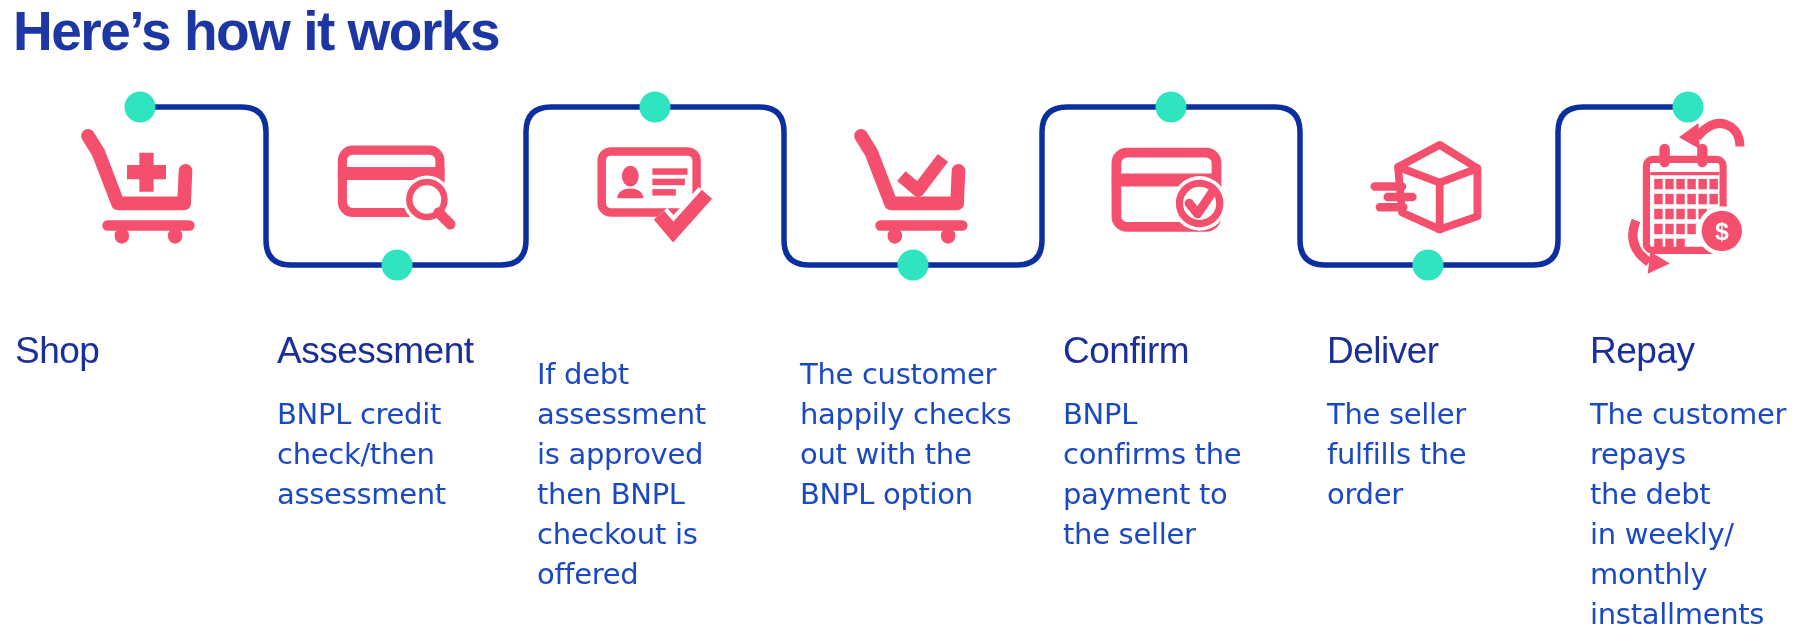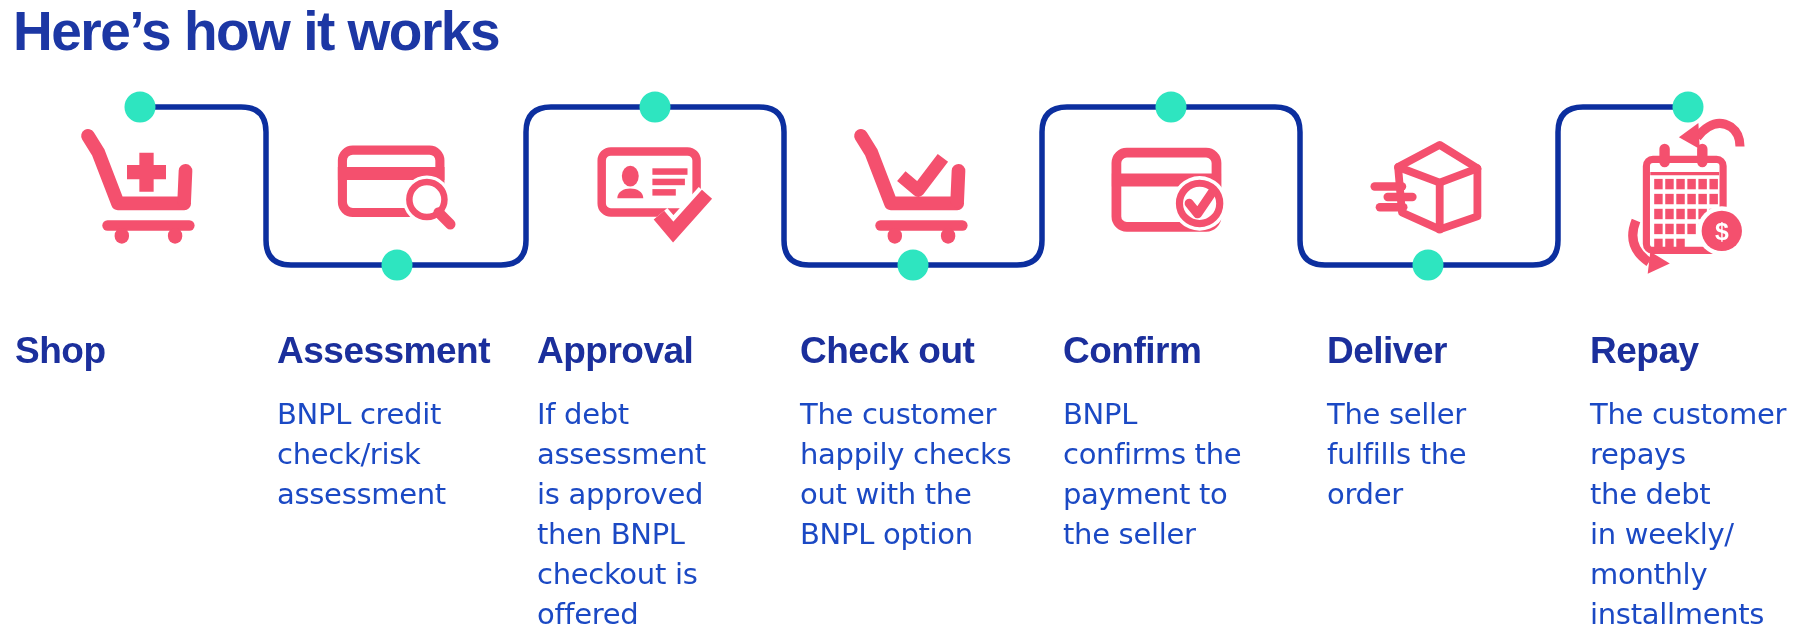--- a/index.html
+++ b/index.html
@@ -62,21 +62,21 @@
   .s2{left:277px;}
   .s3{left:537px;}
   .s4{left:800px;}
   .s5{left:1063px;}
   .s6{left:1327px;}
   .s7{left:1590px;}
   .step h2{
     margin:0;
     font-size:37px;
     line-height:40px;
-    font-weight:700;
+    font-weight:400;
     letter-spacing:-0.5px;
     color:var(--heading);
     white-space:nowrap;
   }
   .step p{
     margin:23px 0 0 0;
     font-family:"DejaVu Sans","Liberation Sans",sans-serif;
     font-size:29px;
     line-height:40px;
     font-weight:400;
@@ -227,34 +227,32 @@
       <text x="76" y="100" text-anchor="middle" font-size="19" font-weight="bold" fill="#fff">$</text>
     </svg>
   </div>
 
   <div class="step s1">
     <h2>Shop</h2>
   </div>
   <div class="step s2">
     <h2>Assessment</h2>
     <p>BNPL credit
-check/risk
+check/then
 assessment</p>
   </div>
   <div class="step s3">
-    <h2>Approval</h2>
     <p>If debt
 assessment
 is approved
 then BNPL
 checkout is
 offered</p>
   </div>
   <div class="step s4">
-    <h2>Check out</h2>
     <p>The customer
 happily checks
 out with the
 BNPL option</p>
   </div>
   <div class="step s6">
     <h2>Deliver</h2>
     <p>The seller
 fulfills the
 order</p>

